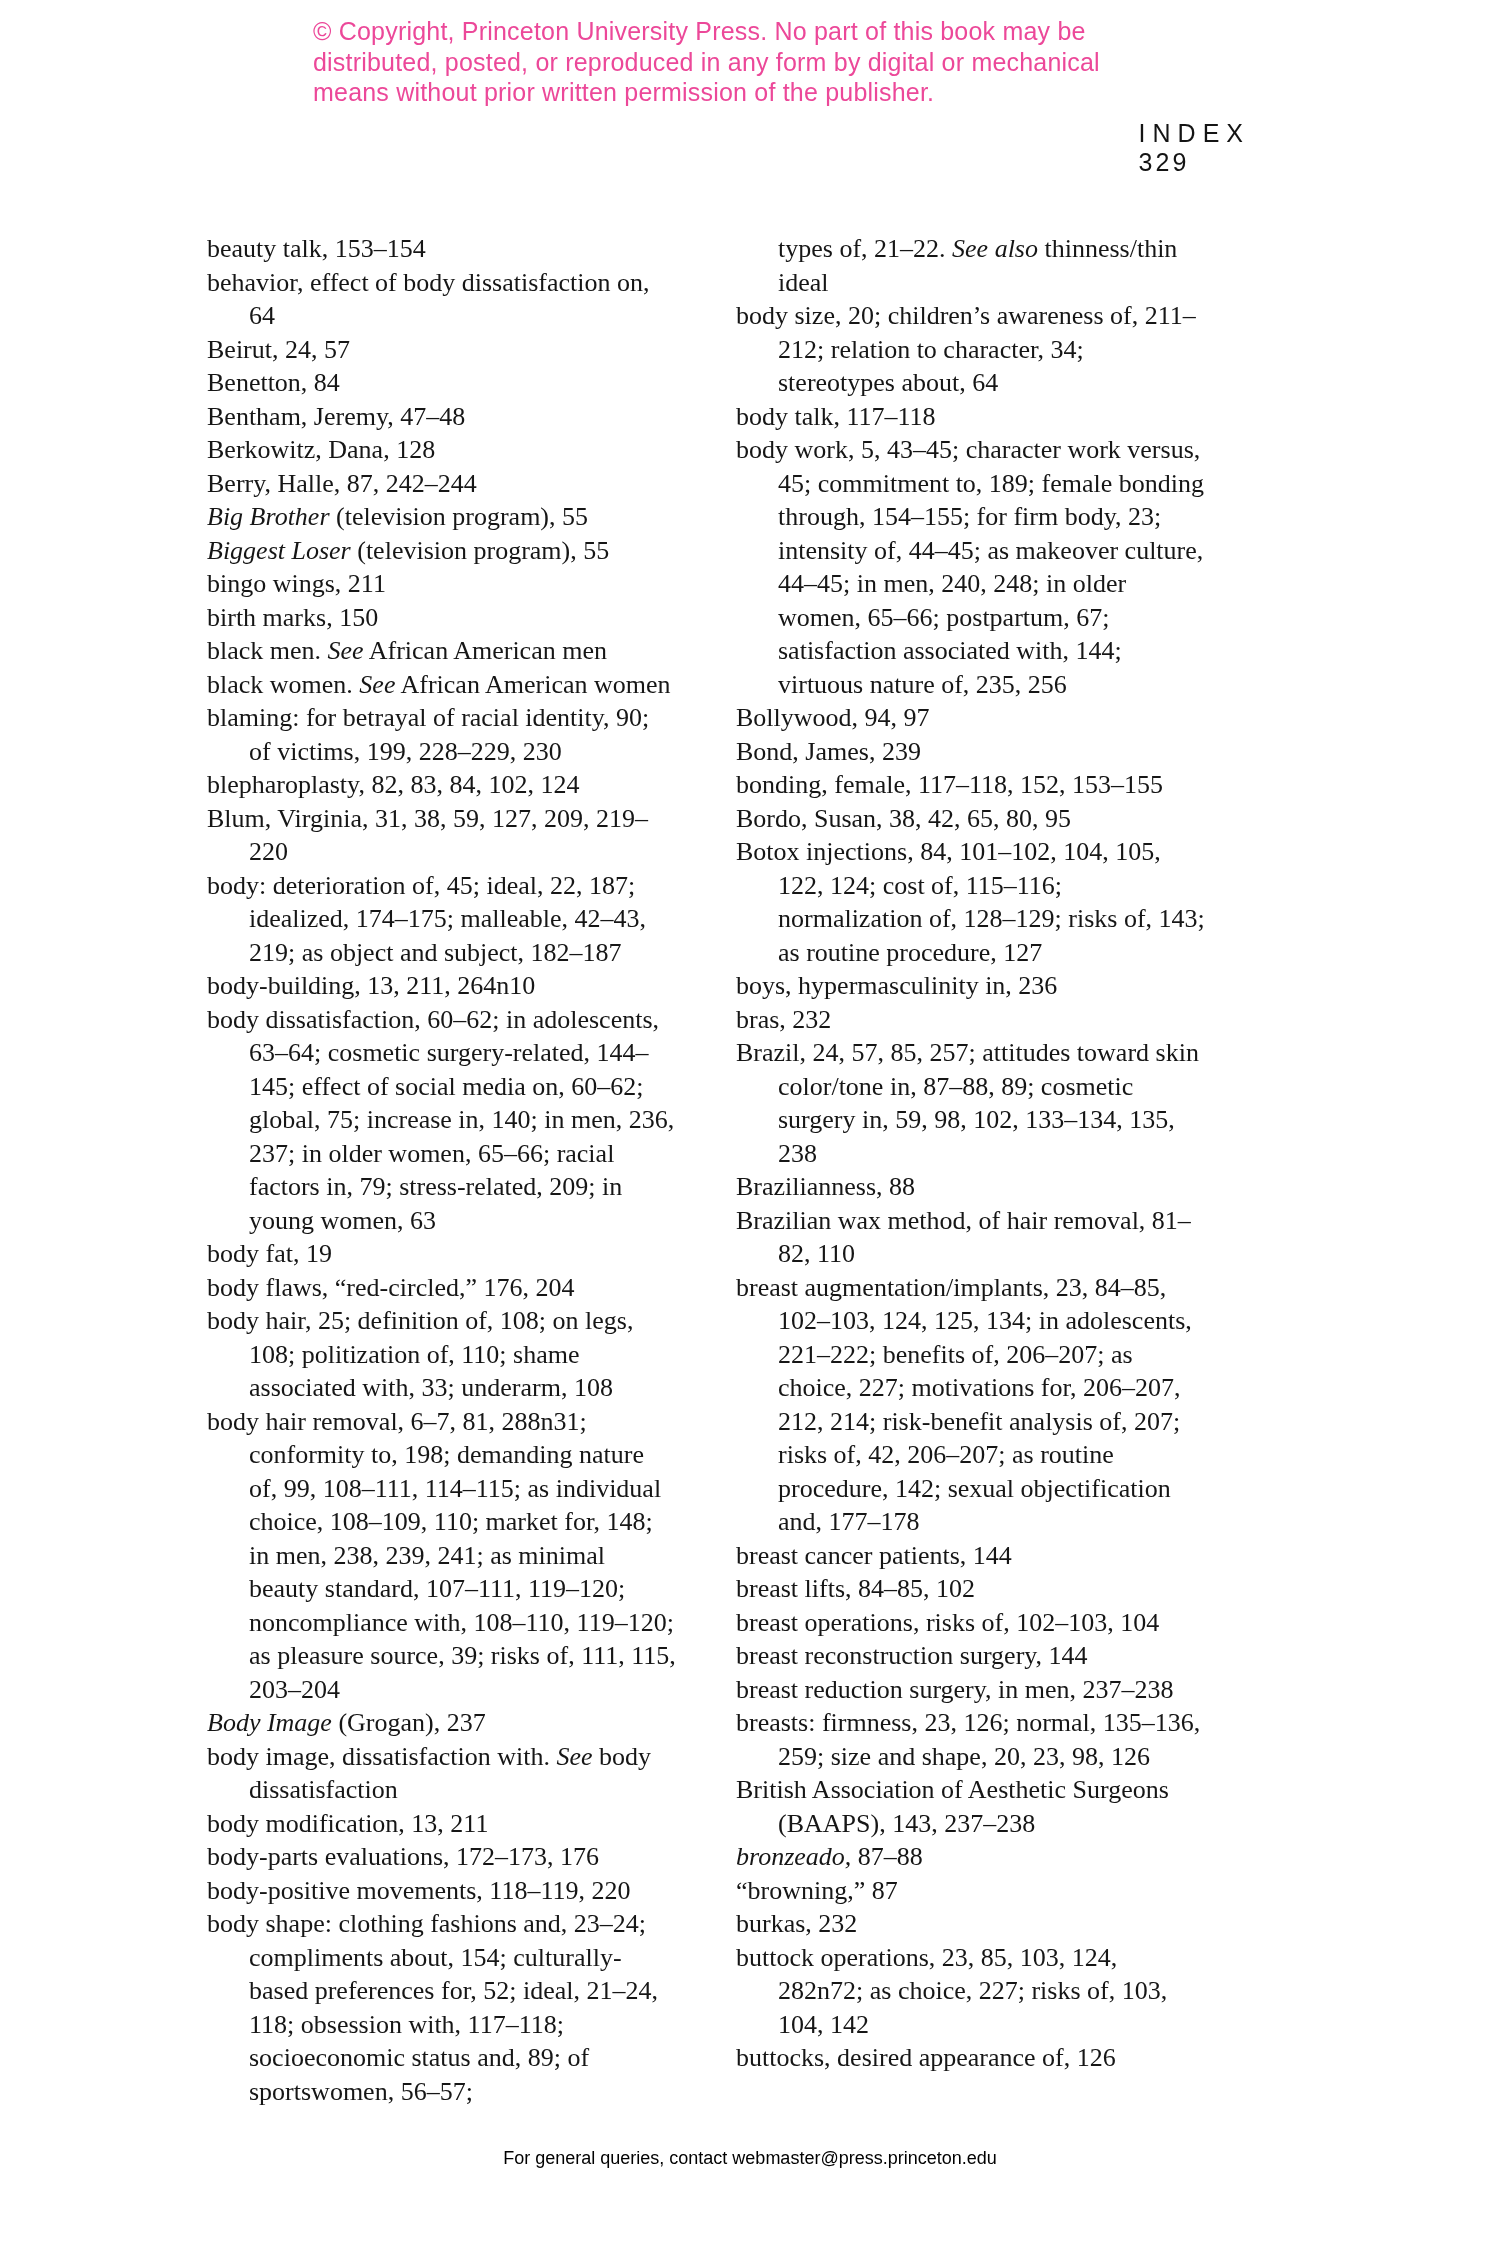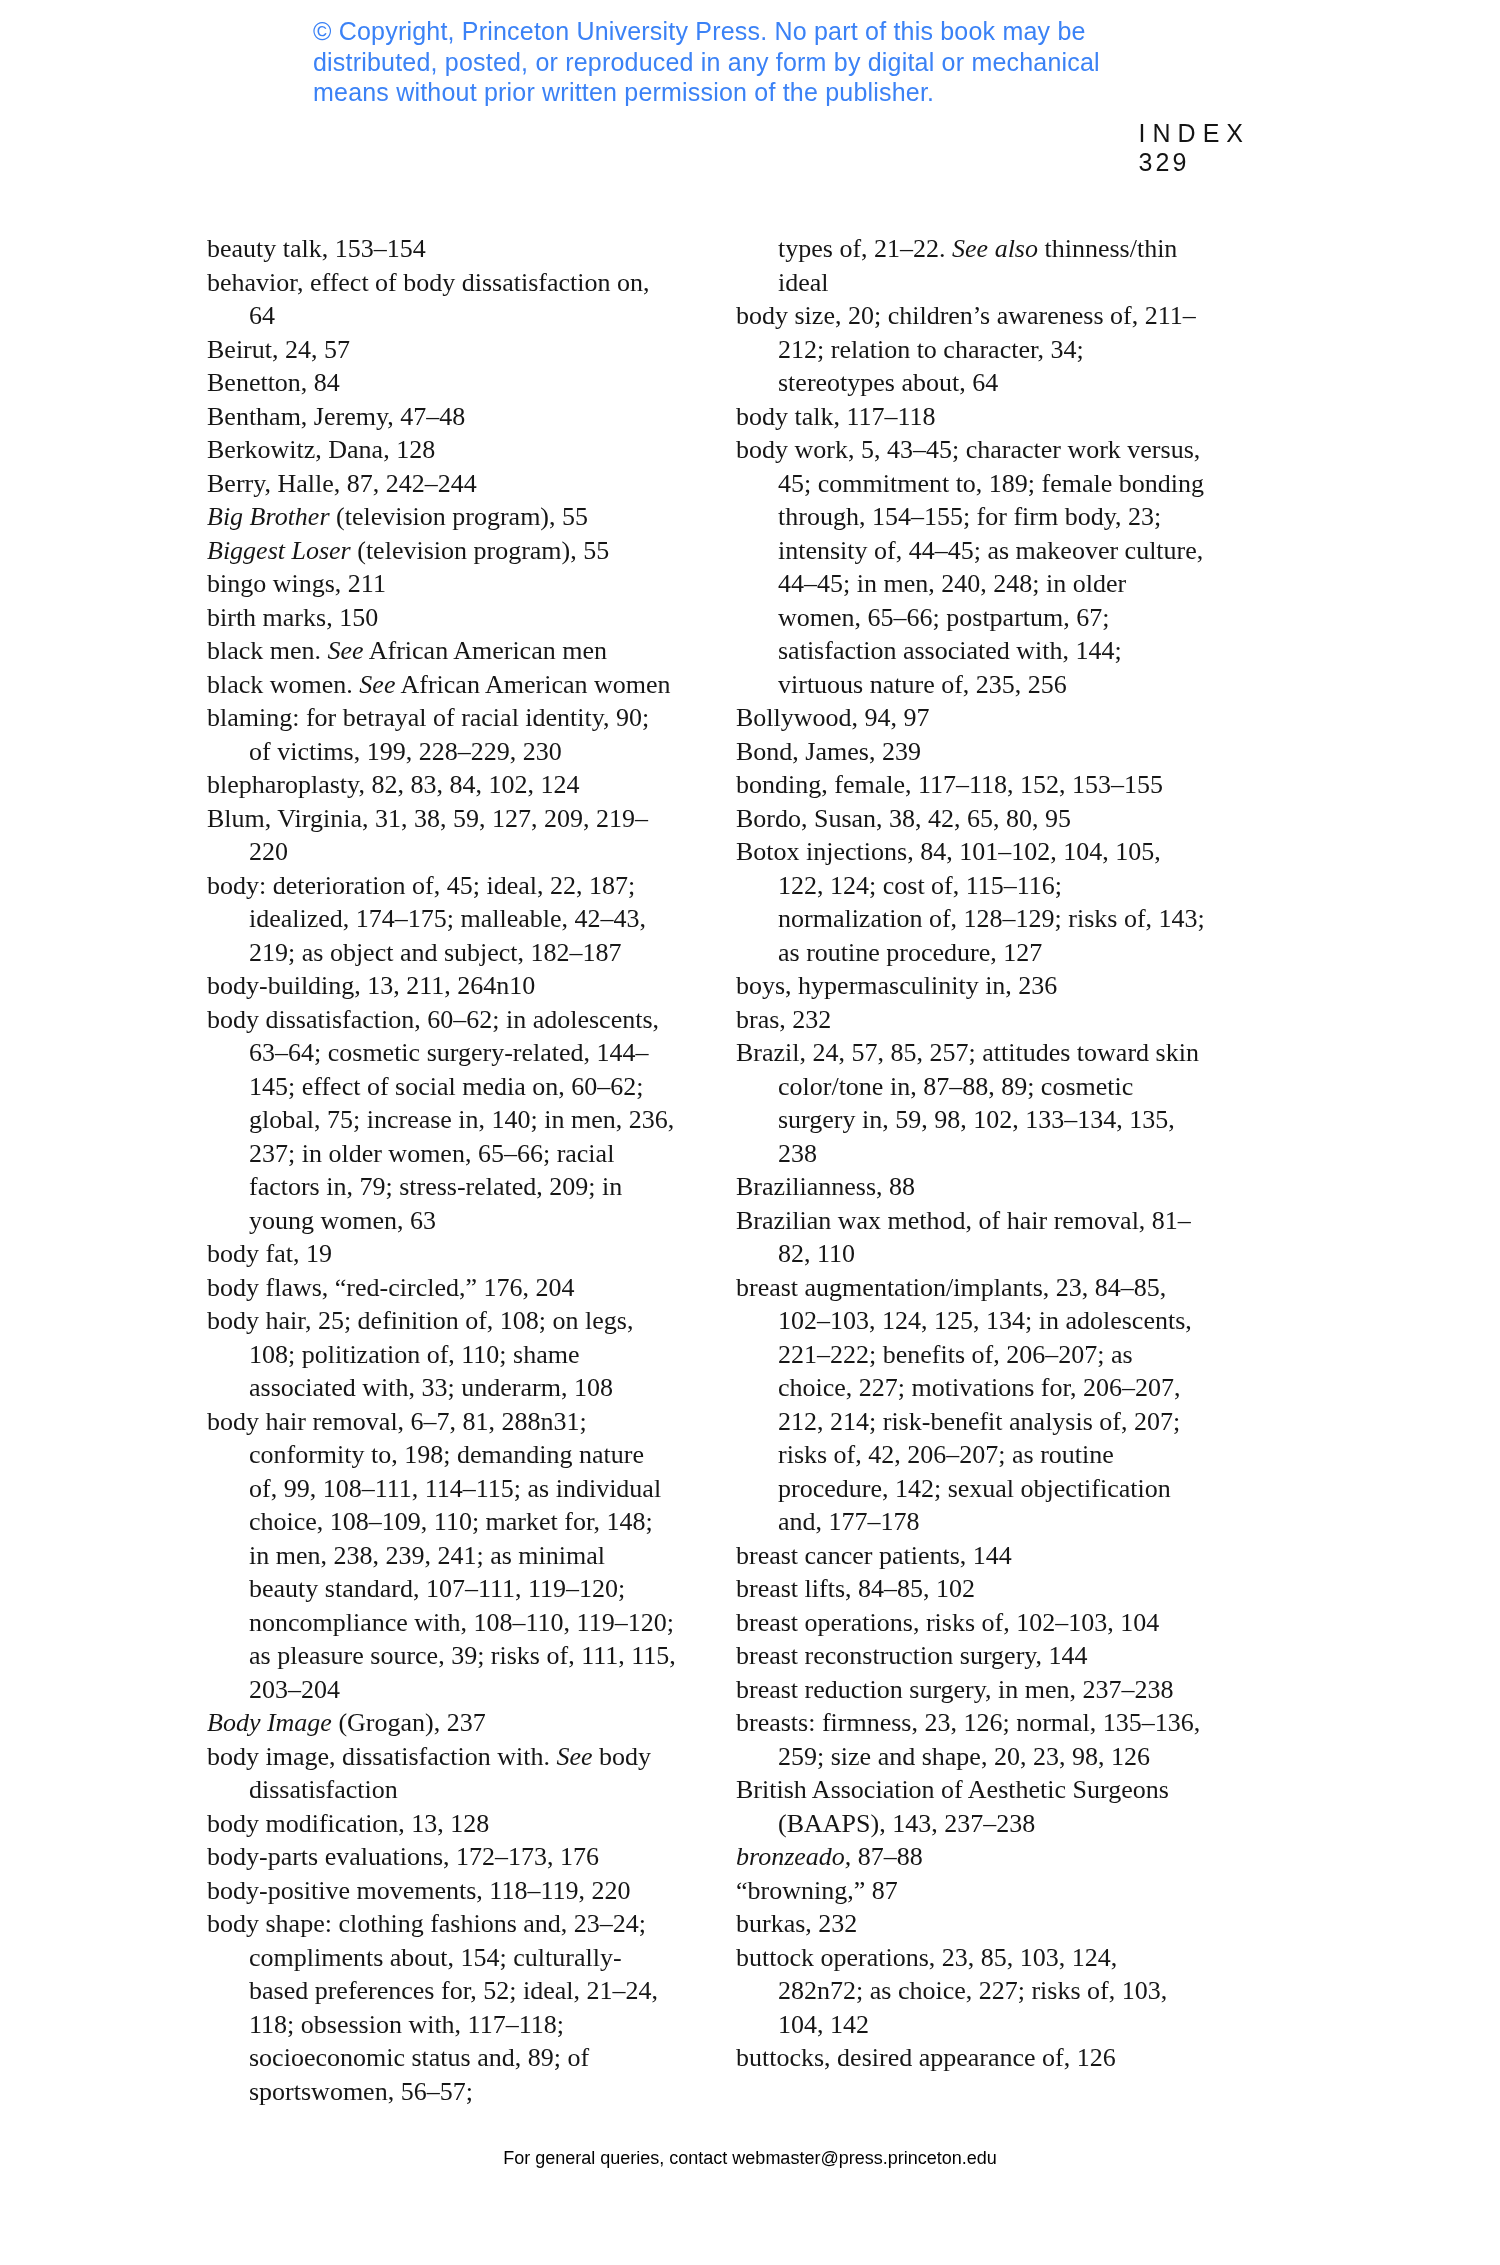--- a/index.html
+++ b/index.html
@@ -12,21 +12,21 @@
     color: #161616;
     font-family: "Liberation Serif", serif;
   }
   .copyright {
     position: absolute;
     left: 313px;
     top: 16px;
     font-family: "Liberation Sans", sans-serif;
     font-size: 25px;
     line-height: 30.5px;
-    color: #3b82f6;
+    color: #ec4899;
     letter-spacing: 0.2px;
   }
   .page-header {
     position: absolute;
     top: 119px;
     right: 263px;
     font-family: "Liberation Sans", sans-serif;
     font-size: 25px;
     color: #141414;
     display: flex;
@@ -97,21 +97,21 @@
     <p class="entry"><span>Blum, Virginia, 31, 38, 59, 127, 209, 219–220</span></p>
     <p class="entry"><span>body: deterioration of, 45; ideal, 22, 187; idealized, 174–175; malleable, 42–43, 219; as object and subject, 182–187</span></p>
     <p class="entry"><span>body-building, 13, 211, 264n10</span></p>
     <p class="entry"><span>body dissatisfaction, 60–62; in adolescents, 63–64; cosmetic surgery-related, 144–145; effect of social media on, 60–62; global, 75; increase in, 140; in men, 236, 237; in older women, 65–66; racial factors in, 79; stress-related, 209; in young women, 63</span></p>
     <p class="entry"><span>body fat, 19</span></p>
     <p class="entry"><span>body flaws, “red-circled,” 176, 204</span></p>
     <p class="entry"><span>body hair, 25; definition of, 108; on legs, 108; politization of, 110; shame associated with, 33; underarm, 108</span></p>
     <p class="entry"><span>body hair removal, 6–7, 81, 288n31; conformity to, 198; demanding nature of, 99, 108–111, 114–115; as individual choice, 108–109, 110; market for, 148; in men, 238, 239, 241; as minimal beauty standard, 107–111, 119–120; noncompliance with, 108–110, 119–120; as pleasure source, 39; risks of, 111, 115, 203–204</span></p>
     <p class="entry"><em>Body Image</em><span> (Grogan), 237</span></p>
     <p class="entry"><span>body image, dissatisfaction with. </span><em>See</em><span> body dissatisfaction</span></p>
-    <p class="entry"><span>body modification, 13, 128</span></p>
+    <p class="entry"><span>body modification, 13, 211</span></p>
     <p class="entry"><span>body-parts evaluations, 172–173, 176</span></p>
     <p class="entry"><span>body-positive movements, 118–119, 220</span></p>
     <p class="entry"><span>body shape: clothing fashions and, 23–24; compliments about, 154; culturally-based preferences for, 52; ideal, 21–24, 118; obsession with, 117–118; socioeconomic status and, 89; of sportswomen, 56–57;</span></p>
   </div>
 <div class="col col-right">
     <p class="entry cont"><span>types of, 21–22. </span><em>See also</em><span> thinness/thin ideal</span></p>
     <p class="entry"><span>body size, 20; children’s awareness of, 211–212; relation to character, 34; stereotypes about, 64</span></p>
     <p class="entry"><span>body talk, 117–118</span></p>
     <p class="entry"><span>body work, 5, 43–45; character work versus, 45; commitment to, 189; female bonding through, 154–155; for firm body, 23; intensity of, 44–45; as makeover culture, 44–45; in men, 240, 248; in older women, 65–66; postpartum, 67; satisfaction associated with, 144; virtuous nature of, 235, 256</span></p>
     <p class="entry"><span>Bollywood, 94, 97</span></p>

